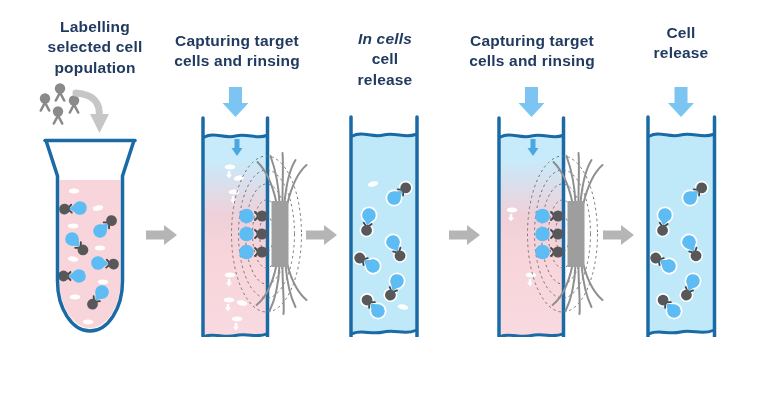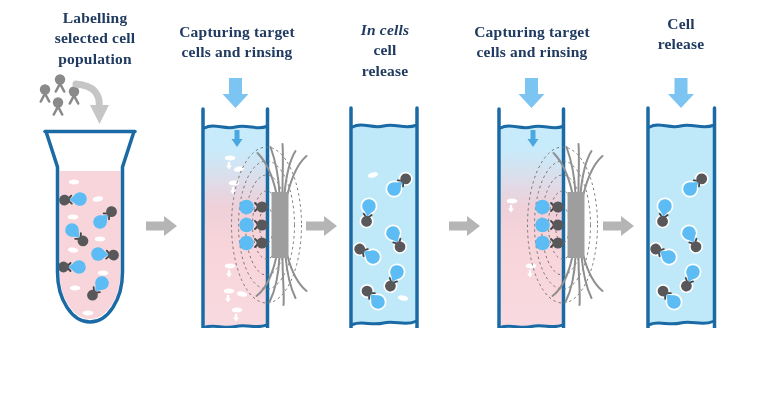--- a/index.html
+++ b/index.html
@@ -1,17 +1,17 @@
 <!DOCTYPE html>
 <html style="--background: #FFFFFF; --titleText: #203A60; --outlineBlue: #1A6AA5; --liquidPink: #F8D5DA; --liquidPinkFade: #EFD0D9; --liquidPinkBottom: #F8DAE0; --liquidBlue: #BFE8F9; --liquidBlueTop: #C8EBFB; --cellBlue: #5CBCF3; --beadGray: #58585A; --linkGray: #454545; --nativeCellWhite: #FFFFFF; --flowArrowBlue: #7CC5F2; --innerArrowBlue: #4AA7E0; --wasteArrowPink: #F2A6B6; --stepArrowGray: #B5B5B5; --magnetGray: #9E9E9E; --brushGray: #8F8F8F; --antibodyGray: #8A8A8A; --pourArrowGray: #C6C6C6; --fieldLineGray: #777777;"><head>
 <meta charset="utf-8">
 <style>
   html,body{margin:0;padding:0;background:#fff;}
   .canvas{position:relative;width:768px;height:328px;background:var(--background,#fff);overflow:hidden;
-          font-family:Liberation Serif, serif;}
+          font-family:Liberation Sans, sans-serif;margin-top:9px;}
   .t{position:absolute;font-weight:bold;font-size:15.5px;line-height:1.32;text-align:center;
      color:var(--titleText,#203A60);white-space:pre-line;letter-spacing:.2px;}
   .t .it{font-style:italic;}
   .t .blk{display:block;}
   .gfx{position:absolute;left:0;top:0;}
 
   
   .wall{stroke:var(--outlineBlue);stroke-width:3.5;stroke-linecap:round;fill:none;}
   .edge{stroke:var(--outlineBlue);stroke-width:3;fill:none;stroke-linecap:round;}
   .tubeO{stroke:var(--outlineBlue);stroke-width:3.5;fill:none;stroke-linecap:round;stroke-linejoin:round;}

